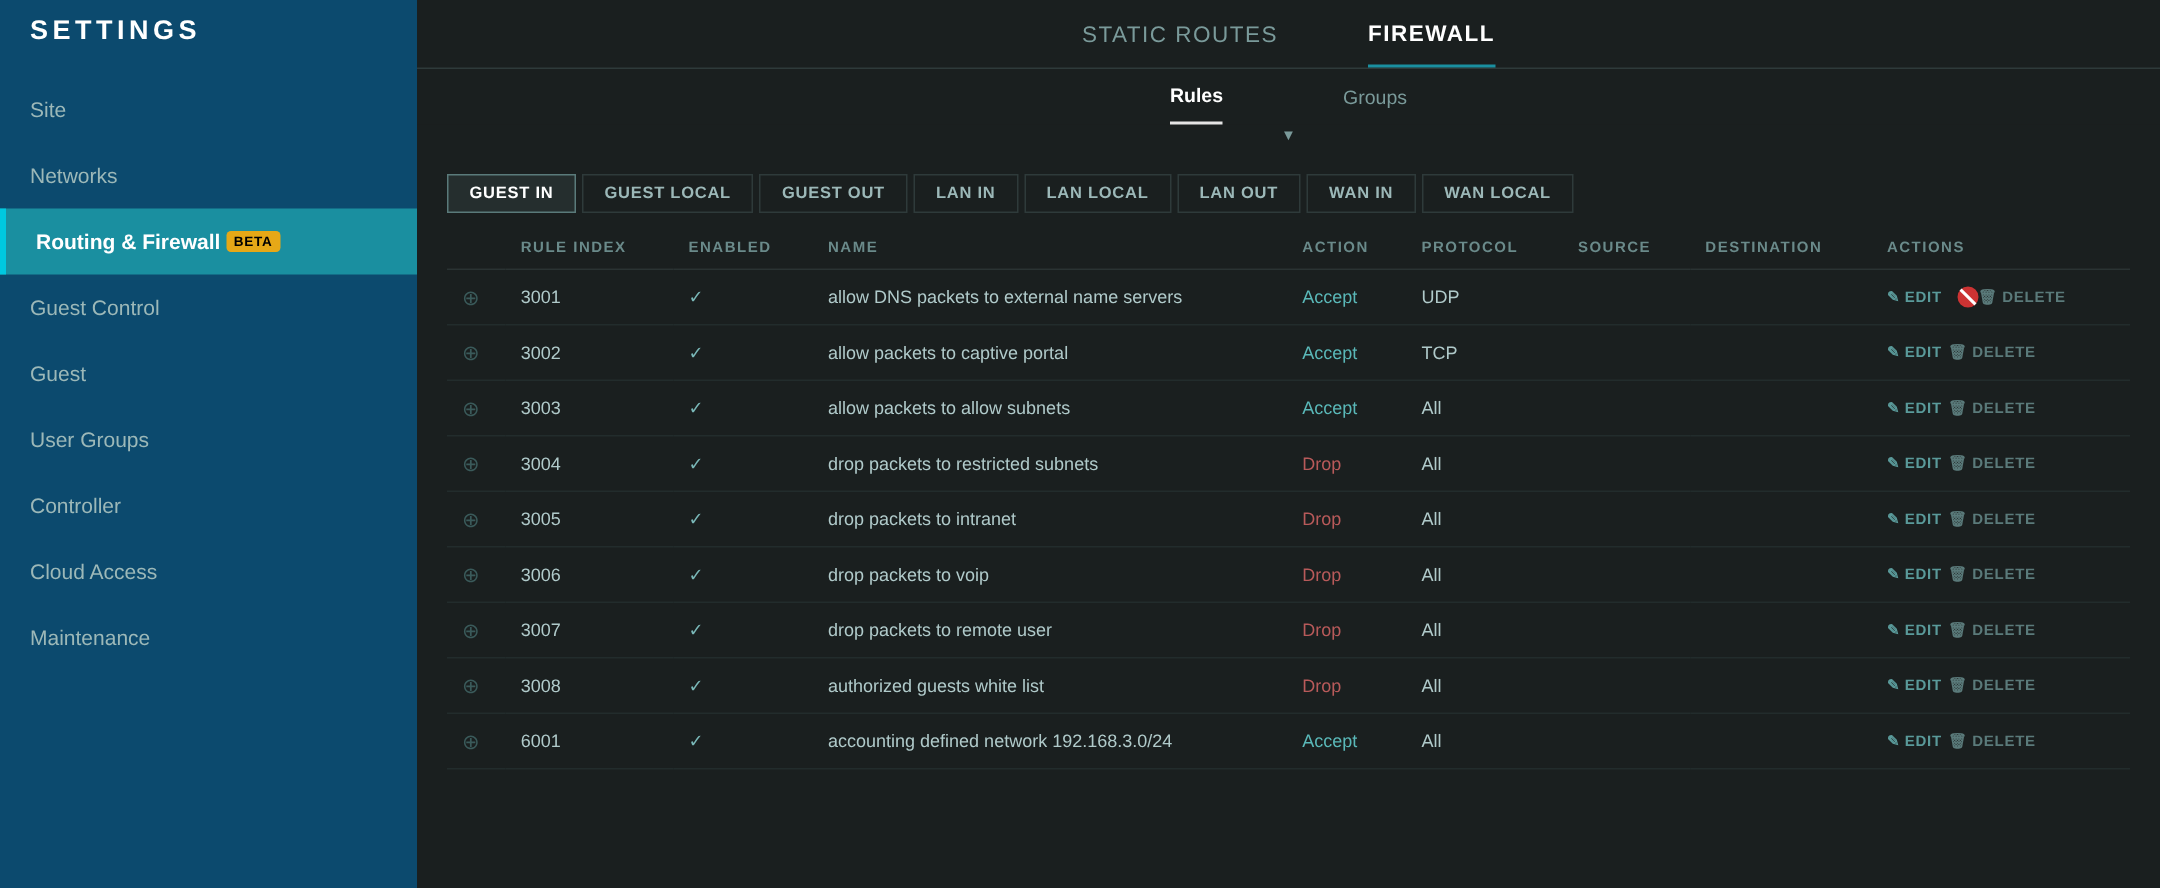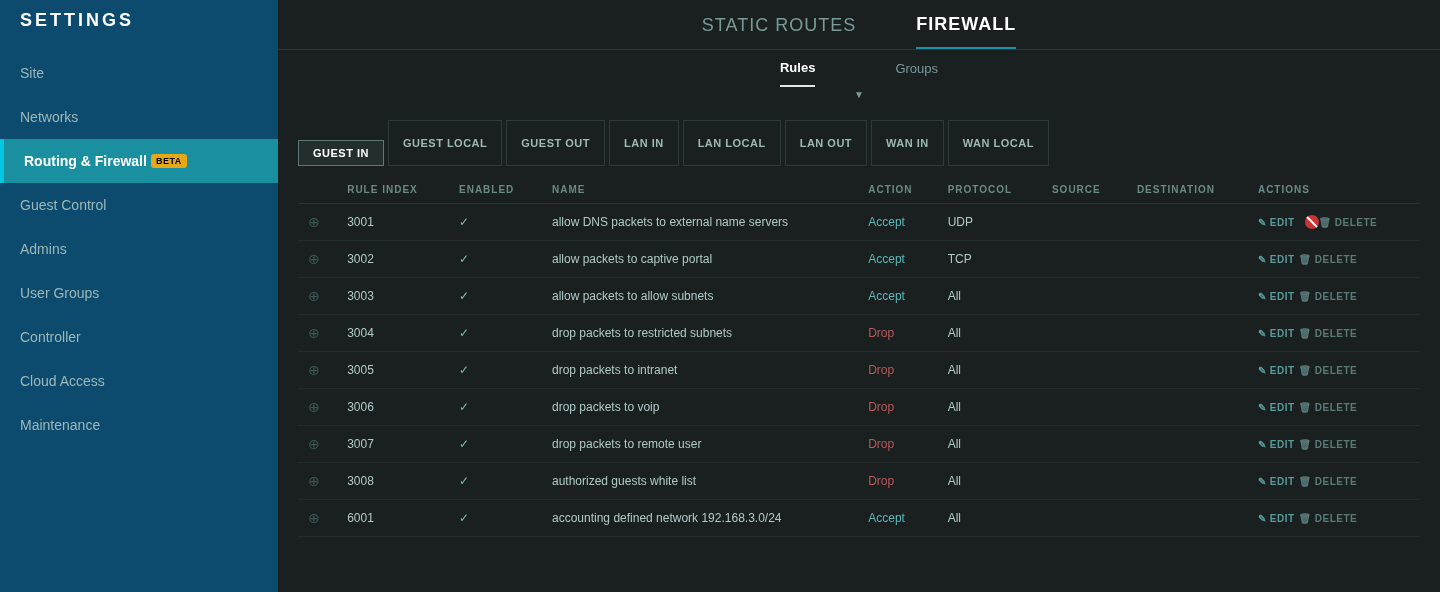--- a/index.html
+++ b/index.html
@@ -69,21 +69,21 @@
       display: flex;
       align-items: center;
       justify-content: center;
       gap: 60px;
       padding: 14px 0 0 0;
       border-bottom: 1px solid #2e3a3a;
       background: #1a1f1f;
     }
     .top-tab {
       color: #7a9a9a;
-      font-size: 18px;
+      font-size: 15px;
       font-weight: 500;
       letter-spacing: 1px;
       padding-bottom: 12px;
       cursor: pointer;
       text-transform: uppercase;
     }
     .top-tab.active {
       color: #fff;
       font-weight: 700;
       border-bottom: 2px solid #1a8fa0;
@@ -133,21 +133,20 @@
       border: 1px solid #2e3a3a;
       background: transparent;
       cursor: pointer;
       text-transform: uppercase;
     }
     .rule-type-tab.active {
       background: #1a1f1f;
       color: #fff;
       border: 1px solid #5a7a7a;
       background: #252e2e;
-      margin-top: 20px;
     }
 
     
     .table-container {
       flex: 1;
       overflow-y: auto;
       padding: 10px 20px;
     }
     table {
       width: 100%;
@@ -263,21 +262,21 @@
       <span>Networks</span>
     </div>
     <div class="sidebar-item active sidebar-active-bar">
       <span>Routing &amp; Firewall</span>
       <span class="beta-badge">BETA</span>
     </div>
     <div class="sidebar-item">
       <span>Guest Control</span>
     </div>
     <div class="sidebar-item">
-      <span>Admins</span>
+      <span>Guest</span>
     </div>
     <div class="sidebar-item">
       <span>User Groups</span>
     </div>
     <div class="sidebar-item">
       <span>Controller</span>
     </div>
     <div class="sidebar-item">
       <span>Cloud Access</span>
     </div>

